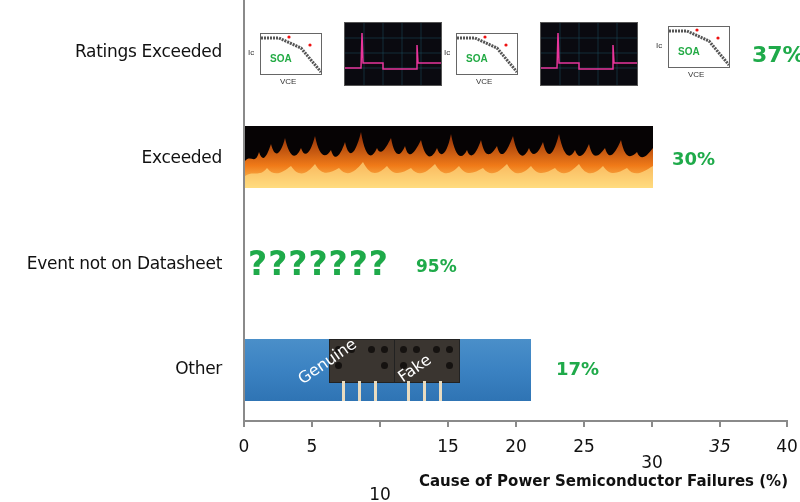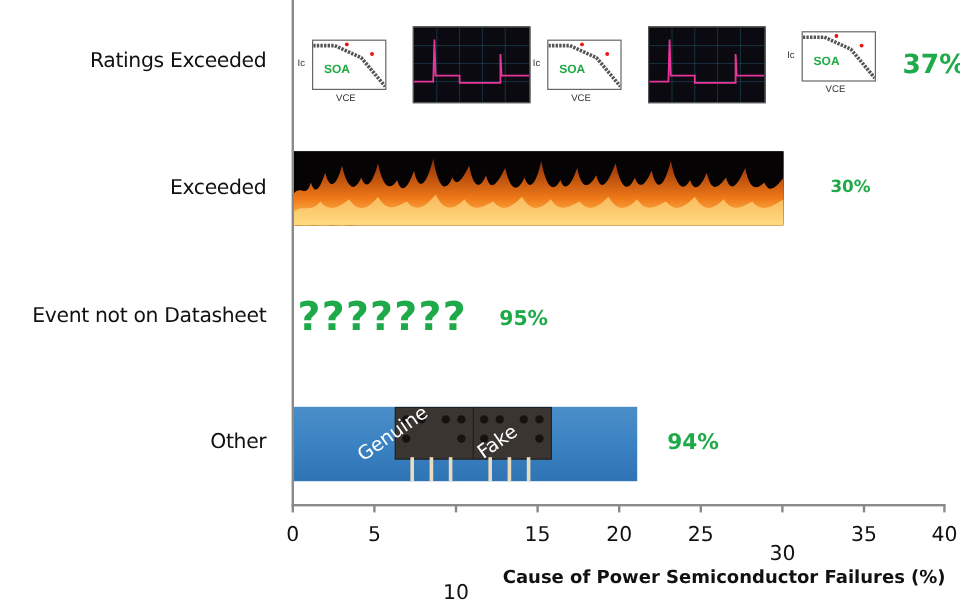--- a/index.html
+++ b/index.html
@@ -121,21 +121,21 @@
         <stop offset="0" stop-color="#ffd36a"></stop>
         <stop offset="0.4" stop-color="#f07a18"></stop>
         <stop offset="1" stop-color="#8a2a06"></stop>
       </linearGradient>
     </defs>
     <rect width="408" height="62" fill="#060304"></rect>
     <path fill="url(#fl)" d="M0,62 L0,35 C6,28 10,40 14,26 C18,38 22,30 26,18 C30,34 36,28 40,12 C44,30 50,36 56,22 C60,34 66,26 70,10 C74,30 80,34 86,24 C90,38 96,28 100,16 C104,34 110,30 116,6 C120,30 126,36 132,22 C136,32 142,20 146,12 C150,34 156,30 160,20 C164,36 170,26 176,14 C180,32 186,36 192,22 C196,34 202,28 206,8 C210,30 216,36 222,24 C226,36 232,26 236,14 C240,34 246,30 252,20 C256,36 262,26 268,10 C272,30 278,36 284,22 C288,34 294,26 298,16 C302,34 308,32 314,8 C318,28 324,36 330,24 C334,36 340,28 344,18 C348,36 354,30 360,22 C364,36 370,28 376,14 C380,34 386,32 392,26 C396,36 402,30 408,22 L408,62 Z"></path>
     <path fill="#ffe08a" opacity="0.65" d="M0,62 L0,50 C8,44 14,52 22,42 C30,52 38,46 46,40 C54,52 62,48 70,38 C78,52 86,46 94,42 C102,52 110,46 118,36 C126,52 134,48 142,40 C150,52 158,46 166,42 C174,52 182,46 190,38 C198,52 206,48 214,40 C222,52 230,46 238,42 C246,52 254,46 262,38 C270,52 278,48 286,40 C294,52 302,46 310,42 C318,52 326,46 334,38 C342,52 350,48 358,40 C366,52 374,46 382,42 C390,52 398,46 408,40 L408,62 Z"></path>
   </svg>
 </div>
-<div class="pct" style="left:692px; top:148px; font-size:14px;">30%</div>
+<div class="pct" style="left:672px; top:148px; font-size:18px;">30%</div>
 
 <div class="qmarks">???????</div>
 <div class="pct" style="left:416px; top:256px; font-size:17px;">95%</div>
 
 <div class="bar-other">
   <div class="chip" style="left:84px;">
     <div class="hole" style="left:5px; top:6px;"></div>
       <div class="hole" style="left:18px; top:6px;"></div>
       <div class="hole" style="left:38px; top:6px;"></div>
       <div class="hole" style="left:51px; top:6px;"></div>
@@ -152,35 +152,35 @@
   </div>
   <div class="lead" style="left:97px;"></div>
     <div class="lead" style="left:113px;"></div>
     <div class="lead" style="left:129px;"></div>
   <div class="lead" style="left:162px;"></div>
     <div class="lead" style="left:178px;"></div>
     <div class="lead" style="left:194px;"></div>
   <div class="chip-text" style="left:60px; top:30px;">Genuine</div>
   <div class="chip-text" style="left:160px; top:28px;">Fake</div>
 </div>
-<div class="pct" style="left:556px; top:358px; font-size:18px;">94%</div>
+<div class="pct" style="left:556px; top:358px; font-size:18px;">17%</div>
 
 <div class="tick" style="left:243px;"></div>
 <div class="tick" style="left:311px;"></div>
 <div class="tick" style="left:379px;"></div>
 <div class="tick" style="left:447px;"></div>
 <div class="tick" style="left:515px;"></div>
 <div class="tick" style="left:583px;"></div>
 <div class="tick" style="left:651px;"></div>
 <div class="tick" style="left:719px;"></div>
 <div class="tick" style="left:786px;"></div>
 
 <div class="tick-label" style="left:244px;">0</div>
 <div class="tick-label" style="left:312px;">5</div>
 <div class="tick-label" style="left:380px;margin-top:48px;">10</div>
 <div class="tick-label" style="left:448px;">15</div>
 <div class="tick-label" style="left:516px;">20</div>
 <div class="tick-label" style="left:584px;">25</div>
 <div class="tick-label" style="left:652px;margin-top:16px;">30</div>
-<div class="tick-label" style="left:720px;">35</div>
+<div class="tick-label" style="left:720px;font-style:italic;">35</div>
 <div class="tick-label" style="left:787px;">40</div>
 
 <div class="x-title">Cause of Power Semiconductor Failures (%)</div>
 
 </body></html>

